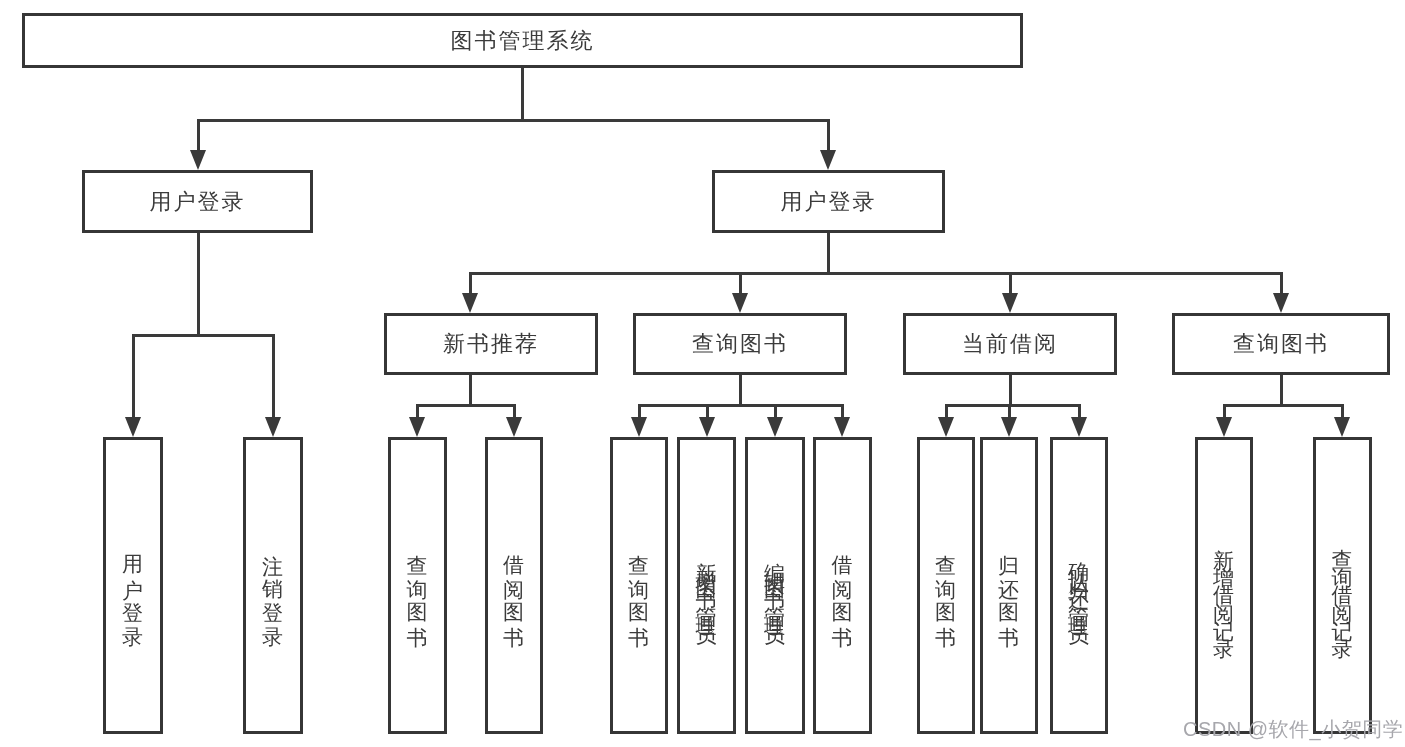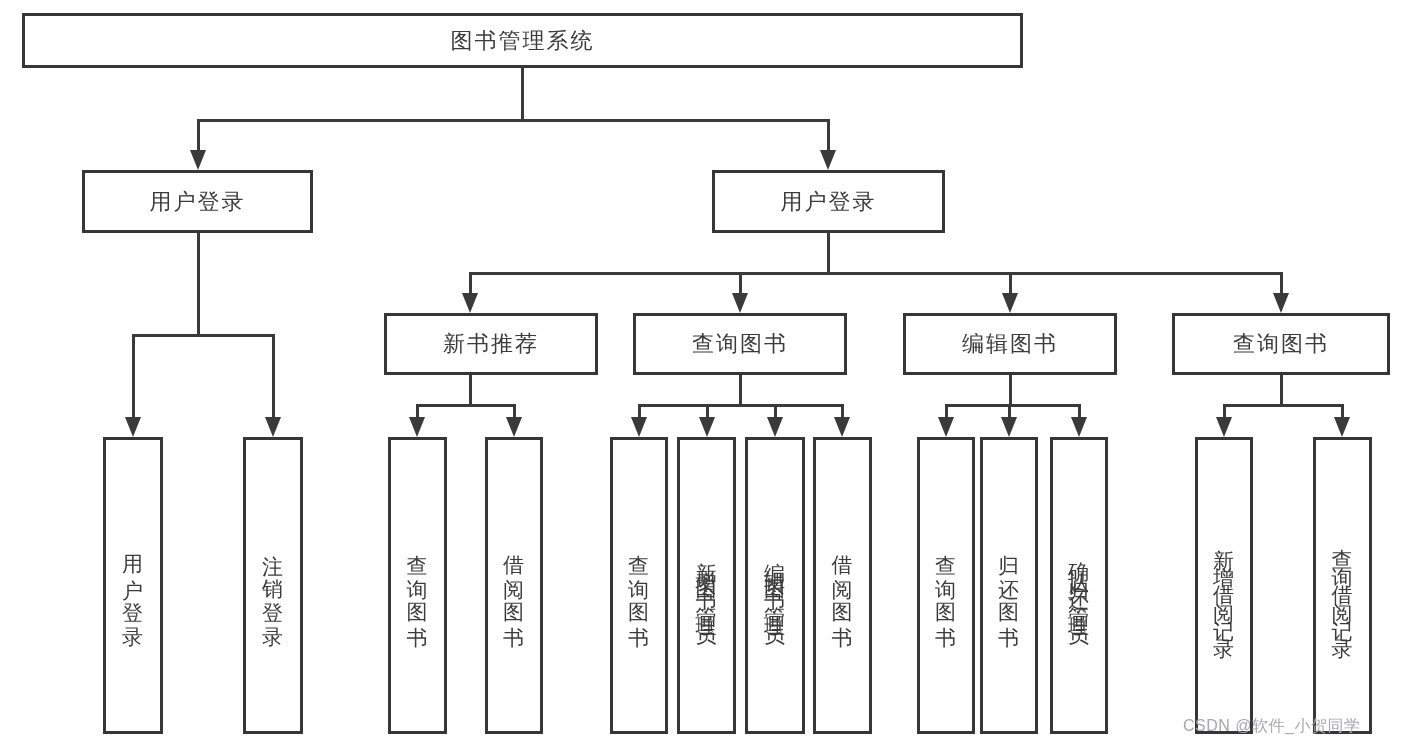--- a/index.html
+++ b/index.html
@@ -21,21 +21,21 @@
   .hline,.vline{position:absolute;background:var(--line,#3a3a3a);z-index:1;}
   .hline{height:3px;}
   .vline{width:3px;}
   .arrowhead{
     position:absolute;width:0;height:0;z-index:1;
     border-left:8px solid transparent;border-right:8px solid transparent;
     border-top:20px solid var(--line,#3a3a3a);
   }
   .watermark{
     position:absolute;left:1183px;top:716px;z-index:6;
-    font-size:16px;color:var(--wm,#a7a7ac);letter-spacing:0.5px;white-space:nowrap;
+    font-size:20px;color:var(--wm,#a7a7ac);letter-spacing:0.5px;white-space:nowrap;
   }
 </style>
 </head>
 <body>
 
 <div class="canvas" id="canvas" style="--bg: #ffffff; --line: #3a3a3a; --border: #363636; --text: #3b3b3b; --wm: #a7a7ac;">
   <div id="layer-connectors">
       <div class="vline" style="left: 520.5px; top: 68px; height: 53.5px;"></div>
       <div class="hline" style="left: 196.5px; top: 118.5px; width: 633px;"></div>
       <div class="vline" style="left: 196.5px; top: 120px; height: 34px;"></div>
@@ -99,21 +99,21 @@
       <div class="node" style="left: 712px; top: 170px; width: 233px; height: 63px;">
         <span>用户登录</span>
       </div>
       <div class="node" style="left: 384px; top: 313px; width: 214px; height: 62px;">
         <span>新书推荐</span>
       </div>
       <div class="node" style="left: 633px; top: 313px; width: 214px; height: 62px;">
         <span>查询图书</span>
       </div>
       <div class="node" style="left: 903px; top: 313px; width: 214px; height: 62px;">
-        <span>编辑图书</span>
+        <span>当前借阅</span>
       </div>
       <div class="node" style="left: 1172px; top: 313px; width: 218px; height: 62px;">
         <span>查询图书</span>
       </div>
       <div class="node v" style="left: 103px; top: 437px; width: 60px; height: 297px;">
         <span style="letter-spacing: 24px;">用户登录</span>
       </div>
       <div class="node v" style="left: 243px; top: 437px; width: 60px; height: 297px;">
         <span style="letter-spacing: 24px;">注销登录</span>
       </div>

